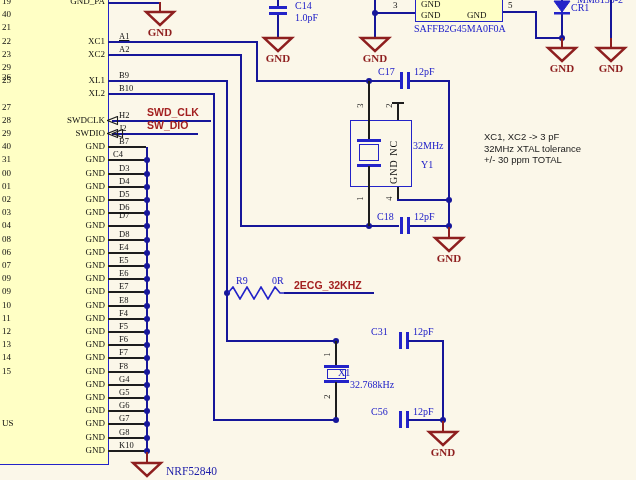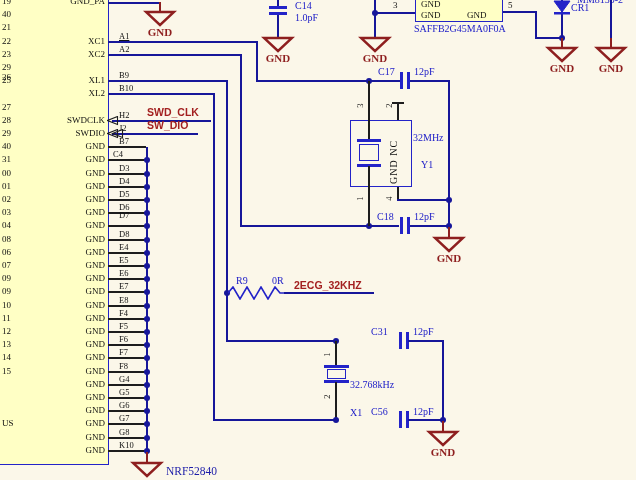--- a/index.html
+++ b/index.html
@@ -242,28 +242,33 @@
   <div class="xrect" style="left:350px;top:120px;width:62px;height:67px;"></div>
   <div class="pinline" style="left:368px;top:81px;width:1.5px;height:59px;"></div>
   <div class="side" style="left:358px;top:101px;">3</div>
   <div class="pinline" style="left:397px;top:103px;width:1.5px;height:17px;"></div>
   <div class="pinline" style="left:392px;top:102px;width:12px;height:1.5px;"></div>
   <div class="side" style="left:387px;top:101px;">2</div>
   <div class="plateH" style="left:357px;top:139px;width:24px;"></div>
   <div class="xrect" style="left:359px;top:144px;width:20px;height:17px;"></div>
   <div class="plateH" style="left:357px;top:164px;width:24px;"></div>
   <div class="vtext" style="left:388px;top:126px;height:58px;">GND  NC</div>
-  <div class="bluetxt" style="left:413px;top:132px;">32MHz</div>
+  <div class="bluetxt" style="left:413px;top:140px;">32MHz</div>
   <div class="bluetxt" style="left:421px;top:159px;">Y1</div>
   <div class="pinline" style="left:368px;top:166px;width:1.5px;height:60px;"></div>
   <div class="side" style="left:358px;top:194px;">1</div>
   <div class="pinline" style="left:397px;top:187px;width:1.5px;height:13px;"></div>
   <div class="side" style="left:387px;top:194px;">4</div>
   <div class="wire" style="left:397px;top:199px;width:53px;height:2px;"></div>
 
+  <div class="note" style="left:484px;top:131px;">
+    <div>XC1, XC2 -&gt; 3 pF</div>
+    <div>32MHz XTAL tolerance</div>
+    <div>+/- 30 ppm TOTAL</div>
+  </div>
 
   <div class="wire" style="left:108px;top:80px;width:120px;height:2px;"></div>
   <div class="wire" style="left:226px;top:80px;width:2px;height:262px;"></div>
   <div class="wire" style="left:226px;top:340px;width:111px;height:2px;"></div>
   <div class="wire" style="left:108px;top:93px;width:107px;height:2px;"></div>
   <div class="wire" style="left:213px;top:93px;width:2px;height:328px;"></div>
   <div class="wire" style="left:213px;top:419px;width:124px;height:2px;"></div>
 
   <div class="dot" style="left:224px;top:290px;"></div>
   <div class="bluetxt" style="left:236px;top:275px;">R9</div>
@@ -279,21 +284,21 @@
   <div class="plateV" style="left:406px;top:332px;height:17px;"></div>
   <div class="bluetxt" style="left:413px;top:326px;">12pF</div>
   <div class="wire" style="left:408px;top:340px;width:36px;height:2px;"></div>
   <div class="dot" style="left:333px;top:338px;"></div>
 
   <div class="pinline" style="left:335px;top:341px;width:1.5px;height:25px;"></div>
   <div class="side" style="left:325px;top:350px;">1</div>
   <div class="plateH" style="left:324px;top:365px;width:25px;"></div>
   <div class="xrect" style="left:327px;top:369px;width:19px;height:10px;"></div>
   <div class="plateH" style="left:324px;top:380px;width:25px;"></div>
-  <div class="bluetxt" style="left:350px;top:367px;margin-top:40px;">X1</div>
+  <div class="bluetxt" style="left:338px;top:367px;">X1</div>
   <div class="bluetxt" style="left:350px;top:379px;">32.768kHz</div>
   <div class="pinline" style="left:335px;top:382px;width:1.5px;height:38px;"></div>
   <div class="side" style="left:325px;top:392px;">2</div>
 
   <div class="bluetxt" style="left:371px;top:406px;">C56</div>
   <div class="plateV" style="left:399px;top:411px;height:17px;"></div>
   <div class="plateV" style="left:406px;top:411px;height:17px;"></div>
   <div class="bluetxt" style="left:413px;top:406px;">12pF</div>
   <div class="wire" style="left:408px;top:419px;width:36px;height:2px;"></div>
   <div class="dot" style="left:333px;top:417px;"></div>

